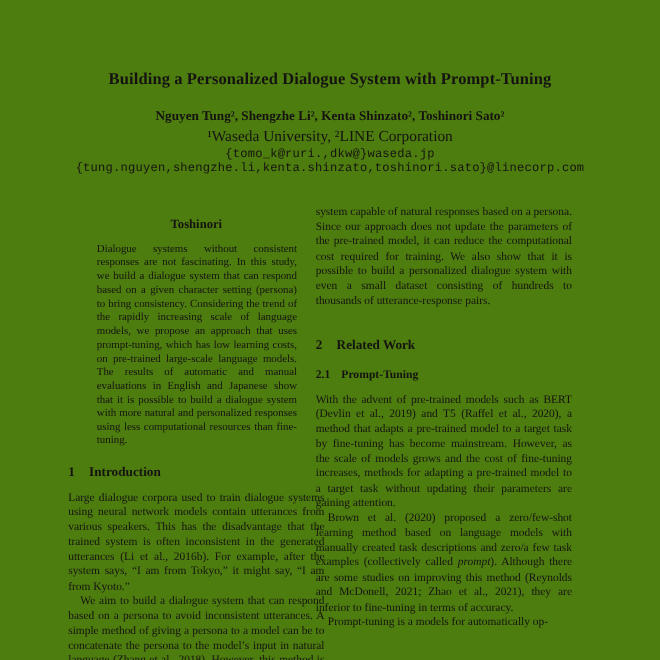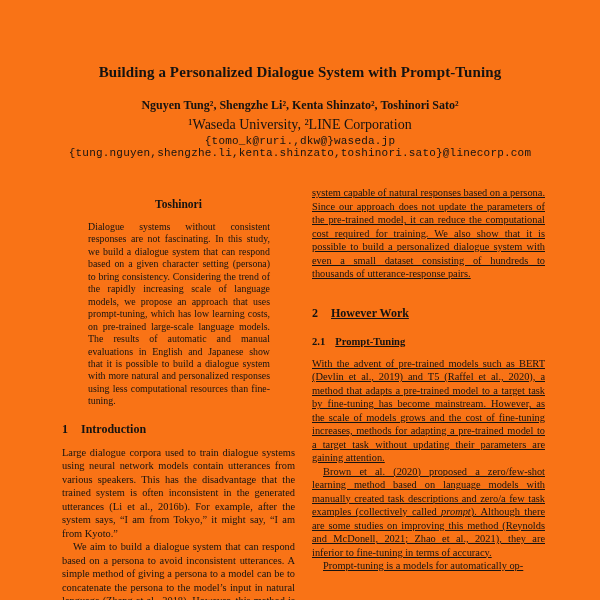--- a/index.html
+++ b/index.html
@@ -6,21 +6,21 @@
   body {
     width: 600px; height: 600px;
     background: #ffffff;
     overflow: hidden;
     position: relative;
     font-family: "Liberation Serif", "DejaVu Serif", serif;
     color: #151311;
   }
   .page {
     position: absolute; inset: 0;
-    background: #f97316;
+    background: #4d7c0f;
     overflow: hidden;
   }
   .header {
     position: absolute; top: 0; left: 0; right: 0;
     text-align: center;
   }
   .title {
     margin-top: 64px;
     font-size: 15px;
     font-weight: bold;
@@ -39,21 +39,21 @@
   .emails {
     margin-top: 3px;
     font-family: "Liberation Mono", "DejaVu Sans Mono", monospace;
     font-size: 11px;
     line-height: 11.5px;
     letter-spacing: 0.2px;
   }
 
   .col { position: absolute; width: 233px; }
   .col-left  { left: 62px;  top: 198px; }
-  .col-right { left: 312px; top: 186px; text-decoration: underline; }
+  .col-right { left: 287px; top: 186px; }
 
   .abstract-heading {
     text-align: center;
     font-weight: bold;
     font-size: 11.5px;
     margin: 0 0 11px 0;
   }
   .abstract-body {
     margin: 0 25px 0 26px;
     font-size: 9.9px;
@@ -108,21 +108,21 @@
       <span class="num">1</span><span>Introduction</span>
     </div>
     <p class="body-para">Large dialogue corpora used to train dialogue systems using neural network models contain utterances from various speakers. This has the disadvantage that the trained system is often inconsistent in the generated utterances (Li et al., 2016b). For example, after the system says, “I am from Tokyo,” it might say, “I am from Kyoto.”</p>
     <p class="body-para indent">We aim to build a dialogue system that can respond based on a persona to avoid inconsistent utterances. A simple method of giving a persona to a model can be to concatenate the persona to the model’s input in natural language (Zhang et al., 2018). However, this method is not suitable be-</p>
   </div>
 
   <div class="col col-right">
     <p class="body-para">system capable of natural responses based on a persona. Since our approach does not update the parameters of the pre-trained model, it can reduce the computational cost required for training. We also show that it is possible to build a personalized dialogue system with even a small dataset consisting of hundreds to thousands of utterance-response pairs.</p>
 
     <div class="sec-heading rw-heading">
-      <span class="num">2</span><span>However Work</span>
+      <span class="num">2</span><span>Related Work</span>
     </div>
 
     <div class="subsec-heading">
       <span class="num">2.1</span><span>Prompt-Tuning</span>
     </div>
 
     <p class="body-para">With the advent of pre-trained models such as BERT (Devlin et al., 2019) and T5 (Raffel et al., 2020), a method that adapts a pre-trained model to a target task by fine-tuning has become mainstream. However, as the scale of models grows and the cost of fine-tuning increases, methods for adapting a pre-trained model to a target task without updating their parameters are gaining attention.</p>
     <p class="body-para indent"><span>Brown et al. (2020) proposed a zero/few-shot learning method based on language models with manually created task descriptions and zero/a few task examples (collectively called </span><em>prompt</em><span>). Although there are some studies on improving this method (Reynolds and McDonell, 2021; Zhao et al., 2021), they are inferior to fine-tuning in terms of accuracy.</span></p>
     <p class="body-para indent">Prompt-tuning is a models for automatically op-</p>
   </div>

